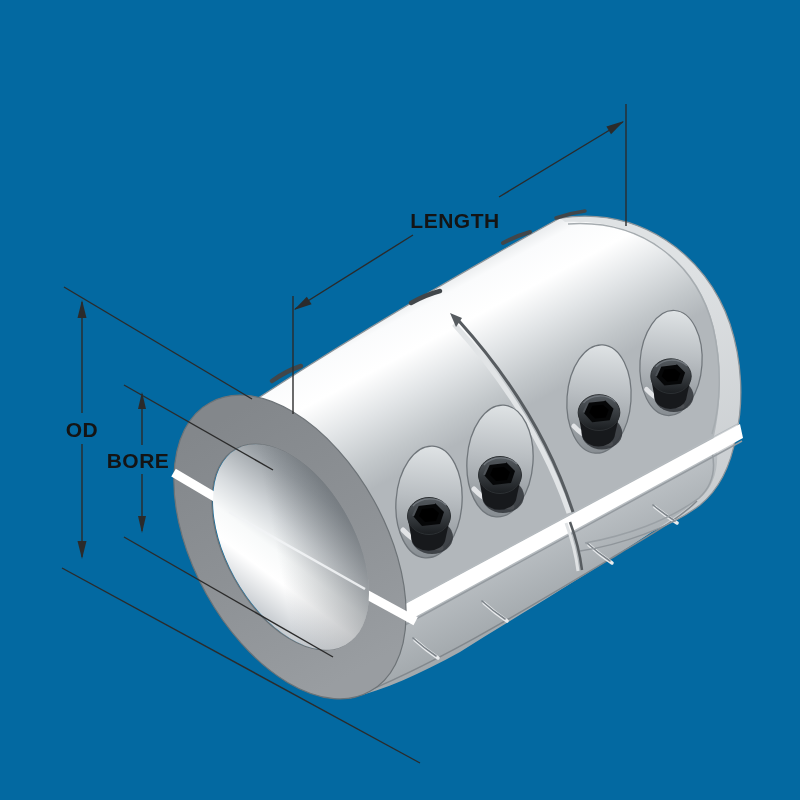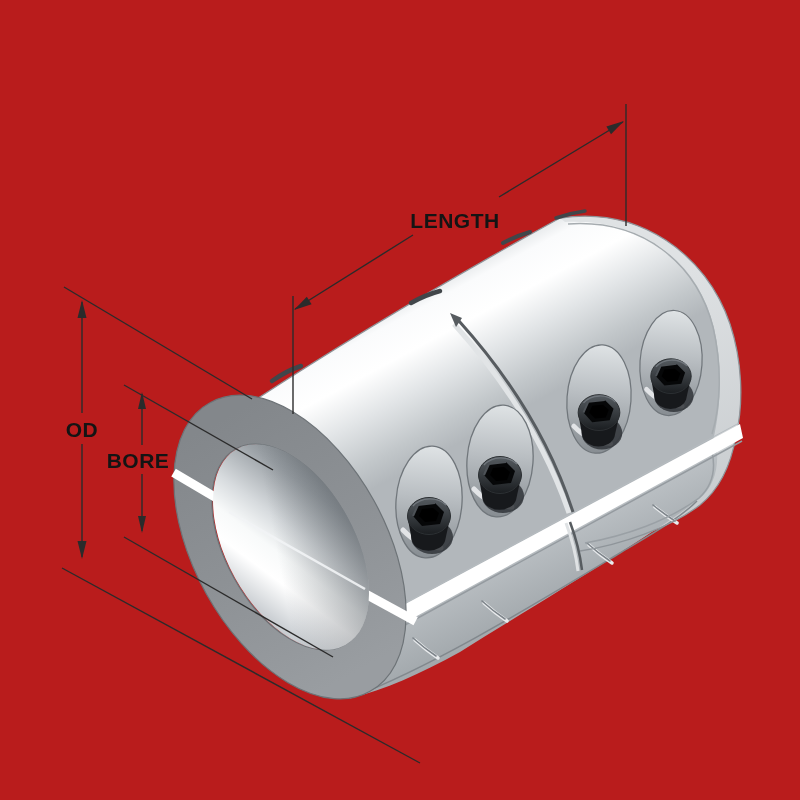--- a/index.html
+++ b/index.html
@@ -1,16 +1,16 @@
 <!DOCTYPE html>
 <html><head>
 <meta charset="utf-8">
 <style>
   html,body{margin:0;padding:0;background:#fff;}
-  .stage{position:relative;width:800px;height:800px;background:#b91c1c;overflow:hidden;}
+  .stage{position:relative;width:800px;height:800px;background:#0369a1;overflow:hidden;}
   svg{display:block;}
   .dim-text{font-family:"Liberation Sans","DejaVu Sans",sans-serif;font-weight:700;font-size:21px;fill:#141414;letter-spacing:.5px;}
 </style>
 </head>
 <body>
 
 <div class="stage">
 <svg width="800" height="800" viewBox="0 0 800 800">
   <defs>
     <linearGradient id="gTop" gradientUnits="userSpaceOnUse" x1="370" y1="255" x2="468" y2="438">

